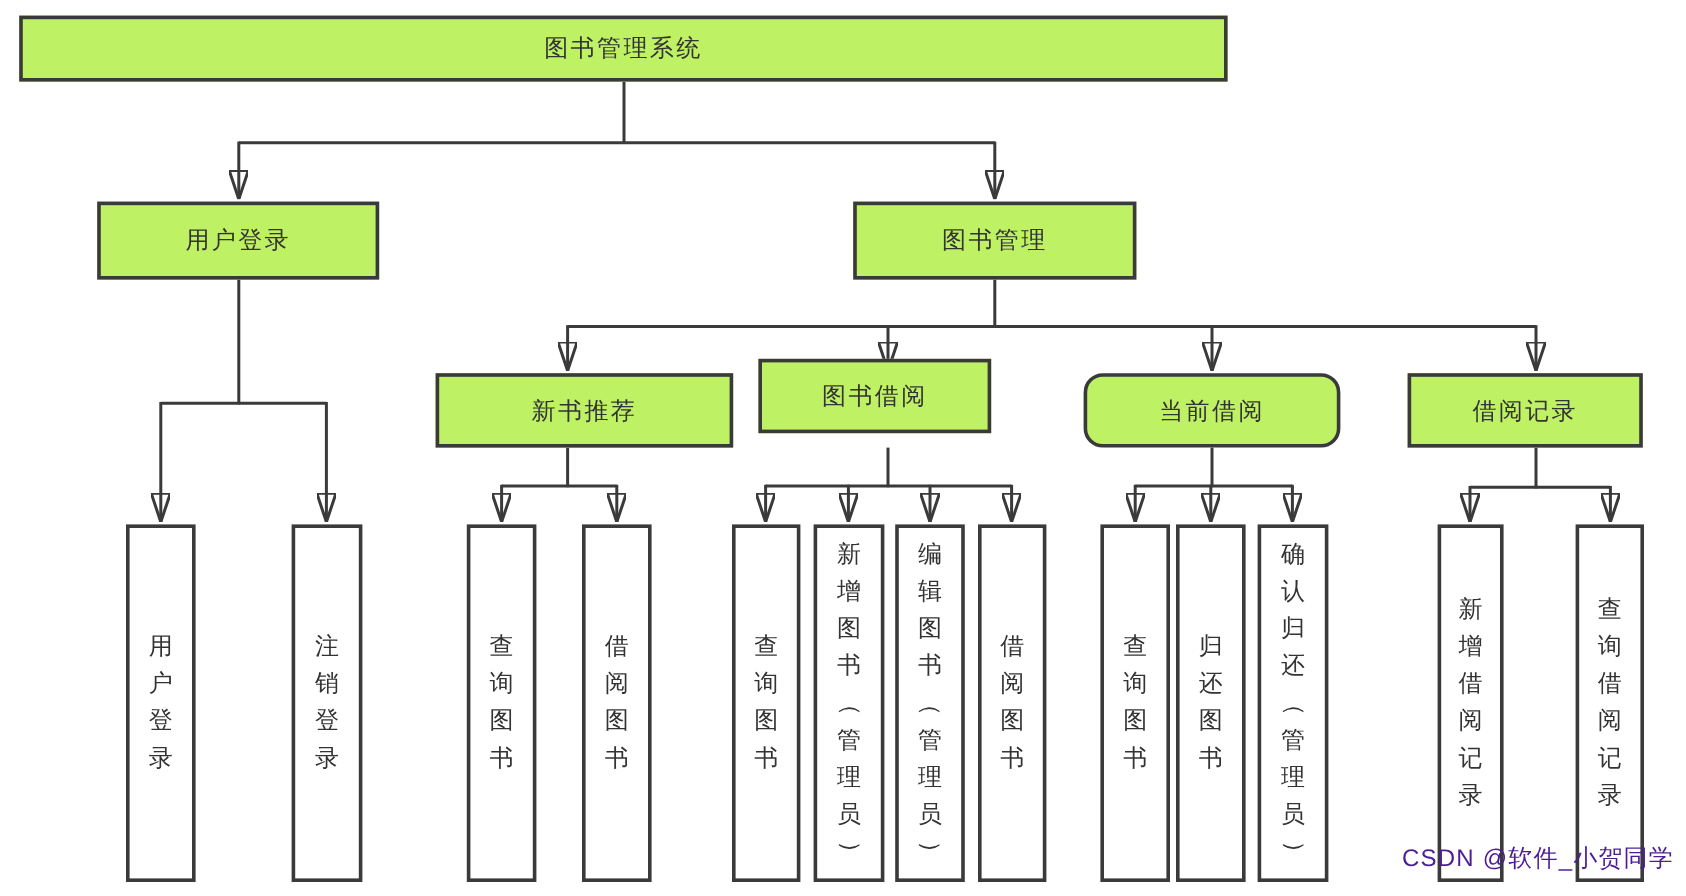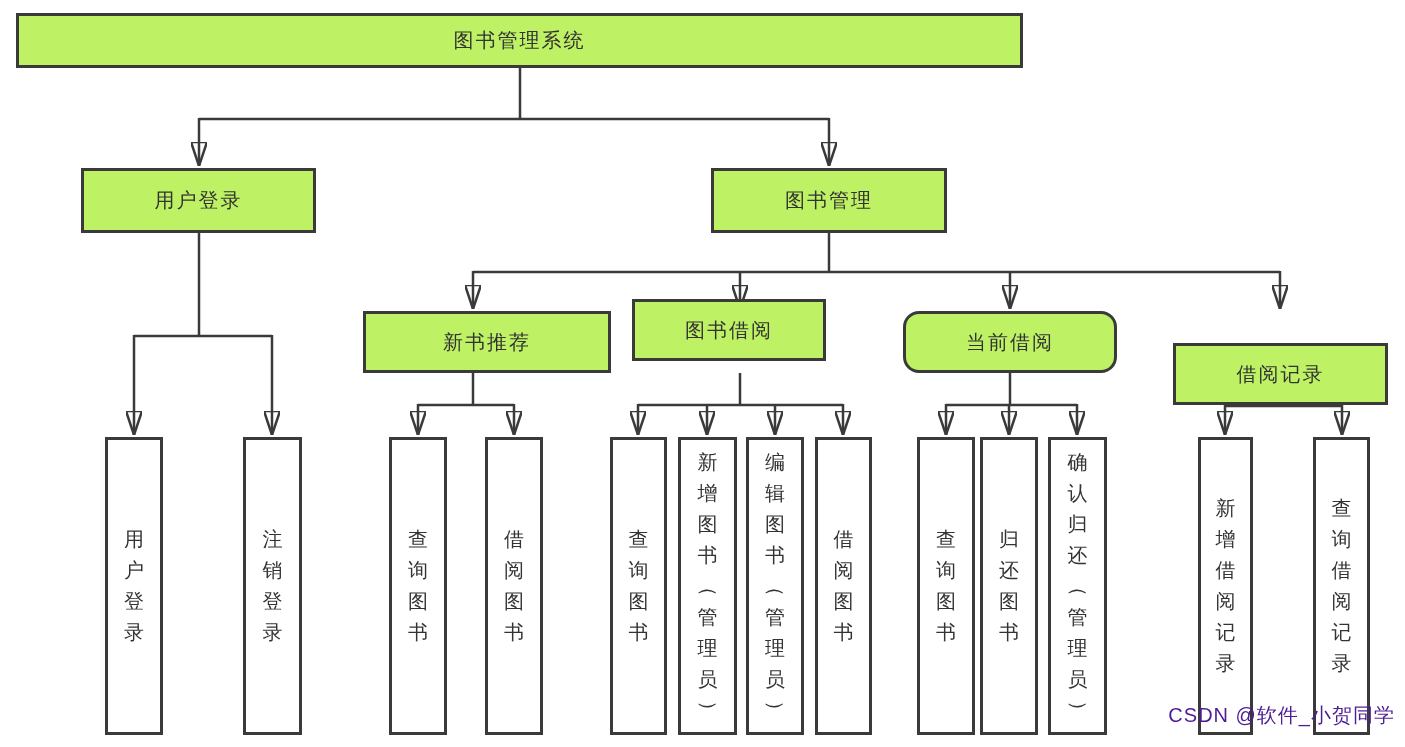--- a/index.html
+++ b/index.html
@@ -100,21 +100,21 @@
 
   <div class="hbox" style="left:363px;top:311px;width:248px;height:62px;">
     <span>新书推荐</span>
   </div>
   <div class="hbox" style="left:632px;top:299px;width:194px;height:62px;">
     <span>图书借阅</span>
   </div>
   <div class="hbox" style="left:903px;top:311px;width:214px;height:62px;border-radius:16px;">
     <span>当前借阅</span>
   </div>
-  <div class="hbox" style="left:1173px;top:311px;width:215px;height:62px;margin-top:32px;">
+  <div class="hbox" style="left:1173px;top:311px;width:196px;height:62px;">
     <span>借阅记录</span>
   </div>
 
   <div class="vbox" style="left:105px;">
     <span class="v-label">
         <span class="vchar">用</span>
         <span class="vchar">户</span>
         <span class="vchar">登</span>
         <span class="vchar">录</span>
       </span>

